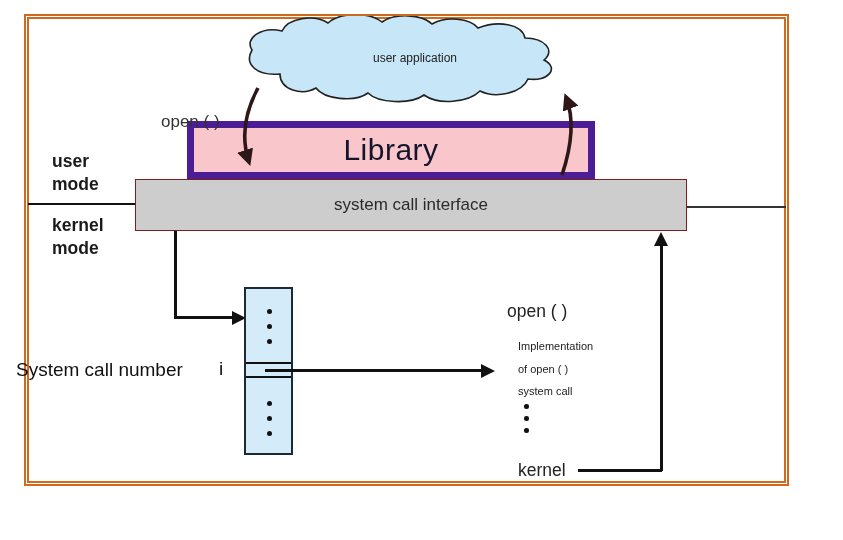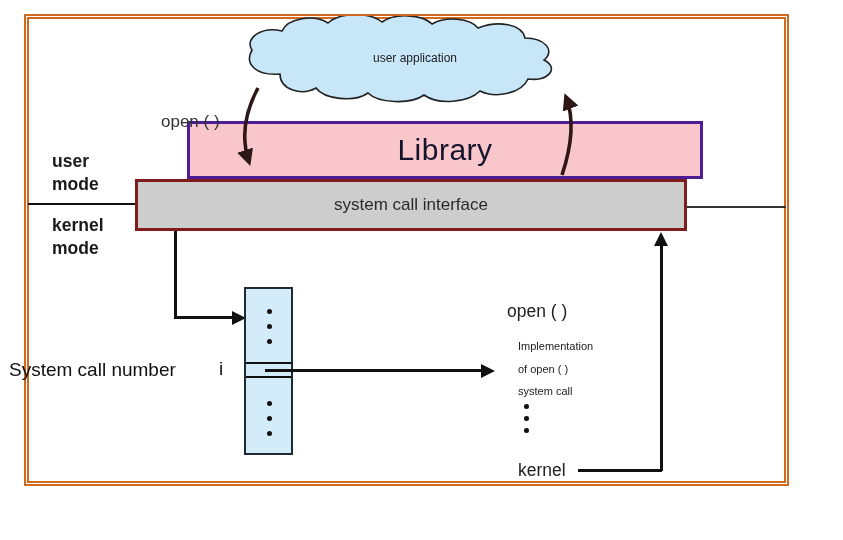--- a/index.html
+++ b/index.html
@@ -9,28 +9,28 @@
   }
   
   .frame-outer{position:absolute;left:24px;top:14px;width:765px;height:472px;
     border:2px solid #cf6a1e;box-sizing:border-box;}
   .frame-inner{position:absolute;inset:1px;border:2px solid #cf6a1e;}
   
   .cloud-svg{position:absolute;left:242px;top:16px;width:332px;height:88px;}
   .cloud-label{position:absolute;left:309px;top:51px;width:212px;text-align:center;
     font-size:12px;color:#222;}
   
-  .library-box{position:absolute;left:187px;top:121px;width:516px;height:58px;
-    background:#f9c7cb;border:3px solid #4c1d95;box-sizing:border-box;
+  .library-box{position:absolute;left:187px;top:121px;width:408px;height:58px;
+    background:#f9c7cb;border:7px solid #4c1d95;box-sizing:border-box;
     display:flex;align-items:center;justify-content:center;}
   .library-label{font-size:30px;color:#14142c;letter-spacing:0.5px;}
   .open-left{position:absolute;left:161px;top:112px;font-size:17px;color:#333;z-index:5;}
   
   .sci-bar{position:absolute;left:135px;top:179px;width:552px;height:52px;
-    background:#cdcdcd;border:3px solid #7f1d1d;box-sizing:border-box;
+    background:#cdcdcd;border:1px solid #7f1d1d;box-sizing:border-box;
     display:flex;align-items:center;justify-content:center;}
   .sci-label{font-size:17px;color:#2a2a2a;}
   
   .mode-label{position:absolute;left:52px;font-size:17.5px;line-height:23px;
     white-space:pre-line;color:#1a1a1a;font-weight:bold;}
   .user-mode{top:150px;}
   .kernel-mode{top:214px;}
   .divider-left{position:absolute;left:28px;top:203px;width:107px;height:2px;background:#111;}
   .divider-right{position:absolute;left:687px;top:206px;width:99px;height:1.5px;background:#333;}
   
@@ -40,21 +40,21 @@
   .arrow-up{position:absolute;width:0;height:0;
     border-left:7px solid transparent;border-right:7px solid transparent;border-bottom:14px solid #111;}
   
   .syscall-table{position:absolute;left:244px;top:287px;width:49px;height:168px;
     background:#d4ecfa;border:2px solid #1e2a33;box-sizing:border-box;}
   .index-row{position:absolute;left:0;right:0;top:73px;height:16px;
     border-top:2px solid #111;border-bottom:2px solid #111;box-sizing:border-box;}
   .dot{width:5px;height:5px;border-radius:50%;background:#111;position:absolute;left:21px;}
   .dot.small{width:4.5px;height:4.5px;}
   
-  .syscall-number{position:absolute;left:9px;top:359px;font-size:19px;color:#111;z-index:6;}
+  .syscall-number{position:absolute;left:16px;top:359px;font-size:19px;color:#111;z-index:6;}
   .index-i{position:absolute;left:219px;top:358px;font-size:19px;color:#111;z-index:6;}
   
   .open-right{position:absolute;left:507px;top:301px;font-size:17.5px;color:#222;}
   .impl-text{position:absolute;left:518px;top:335px;font-size:11px;line-height:22.5px;
     white-space:pre-line;color:#222;}
   .return-label{position:absolute;left:518px;top:460px;font-size:17.5px;color:#222;}
   .rdots{position:absolute;left:524px;top:404px;width:6px;height:36px;}
   .rdots .dot{left:0;}
   
   .curves-svg{position:absolute;left:228px;top:78px;width:360px;height:104px;z-index:6;}

